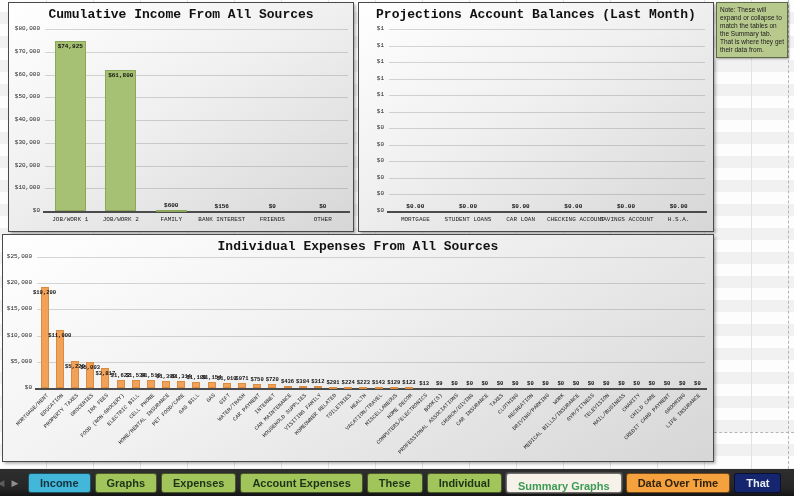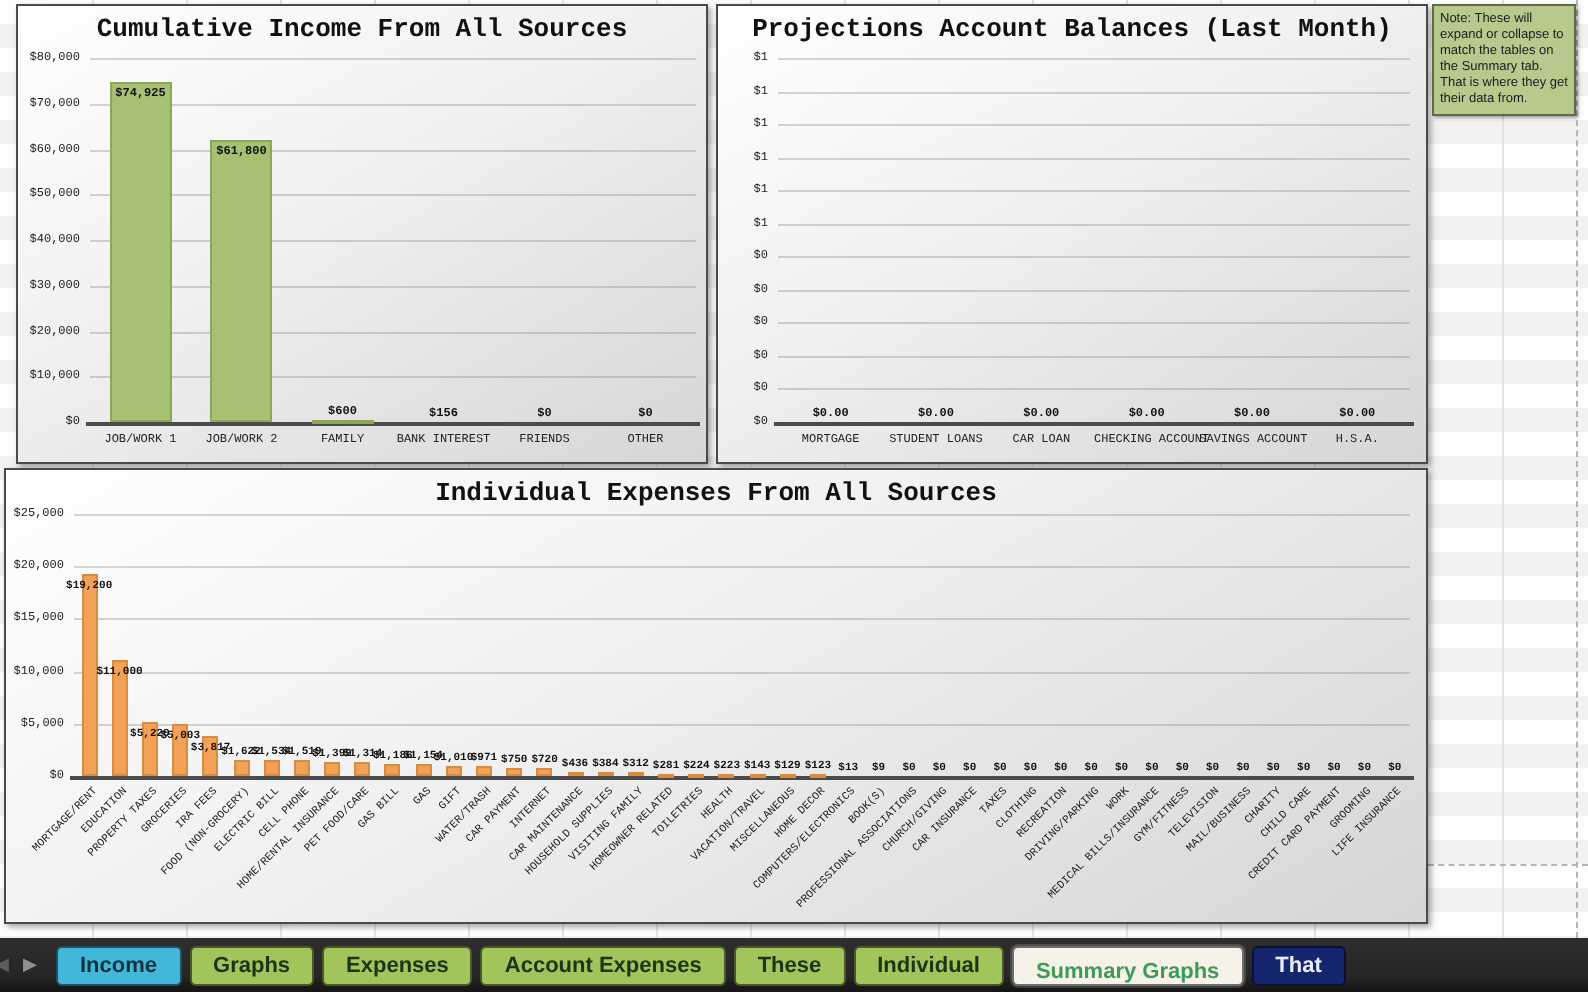--- a/index.html
+++ b/index.html
@@ -285,19 +285,22 @@
         </div>
         <div class="tab" style="background: rgb(161, 196, 91); color: rgb(30, 51, 23);">
           <span>These</span>
         </div>
         <div class="tab" style="background: rgb(161, 196, 91); color: rgb(30, 51, 23);">
           <span>Individual</span>
         </div>
         <div class="tab active" style="background: rgb(246, 242, 234); color: rgb(60, 155, 85); align-items: flex-end;">
           <span>Summary Graphs</span>
         </div>
+        <div class="tab" style="background: rgb(245, 161, 62); color: rgb(48, 34, 13);">
+          <span>Data Over Time</span>
+        </div>
         <div class="tab" style="background: rgb(21, 37, 110); color: rgb(233, 237, 247);">
           <span>That</span>
         </div>
       </div>
 
   </div>
 </div>
 
 </body></html>

